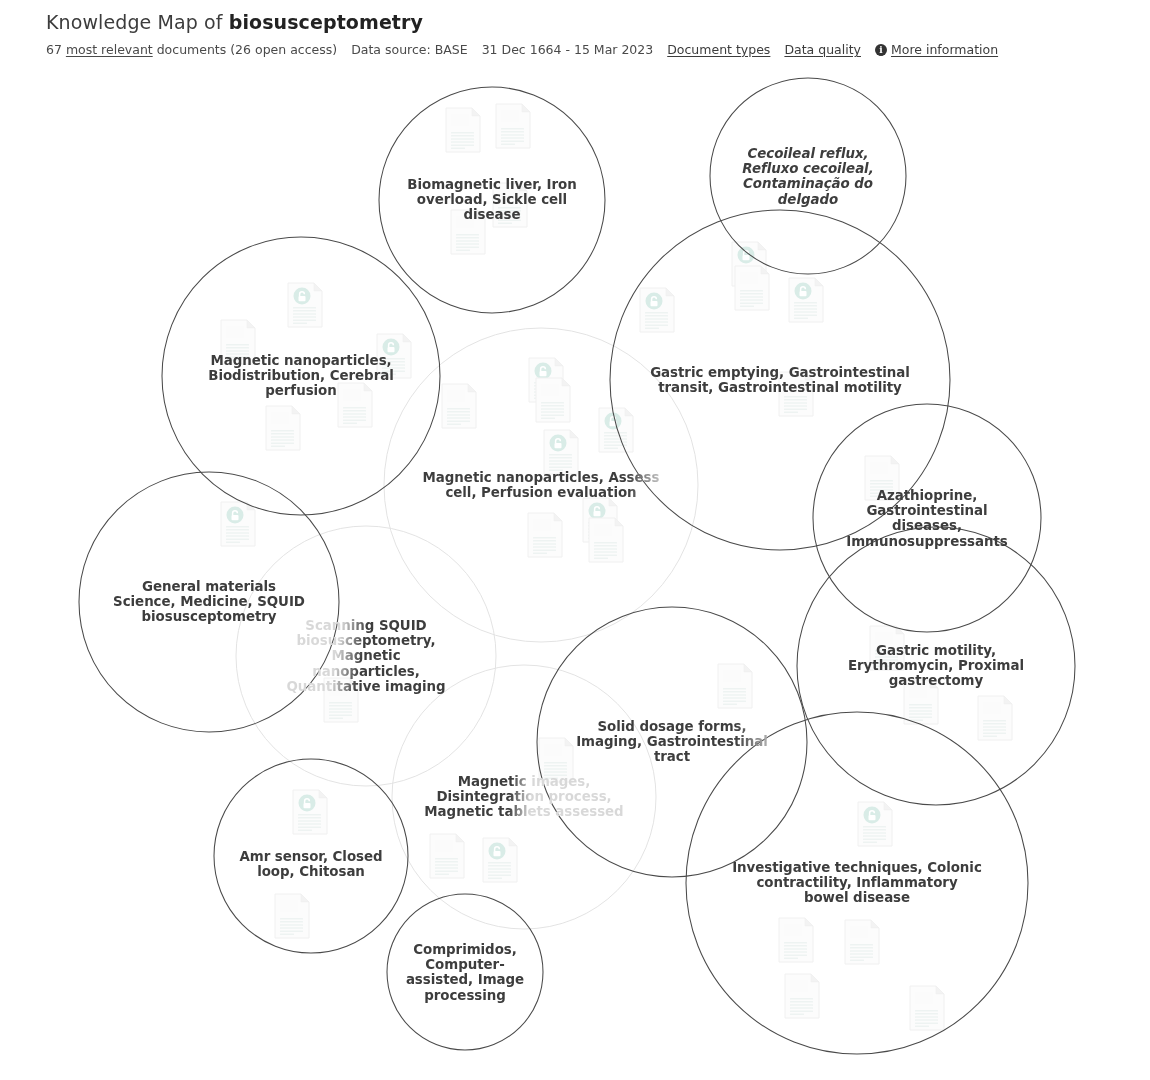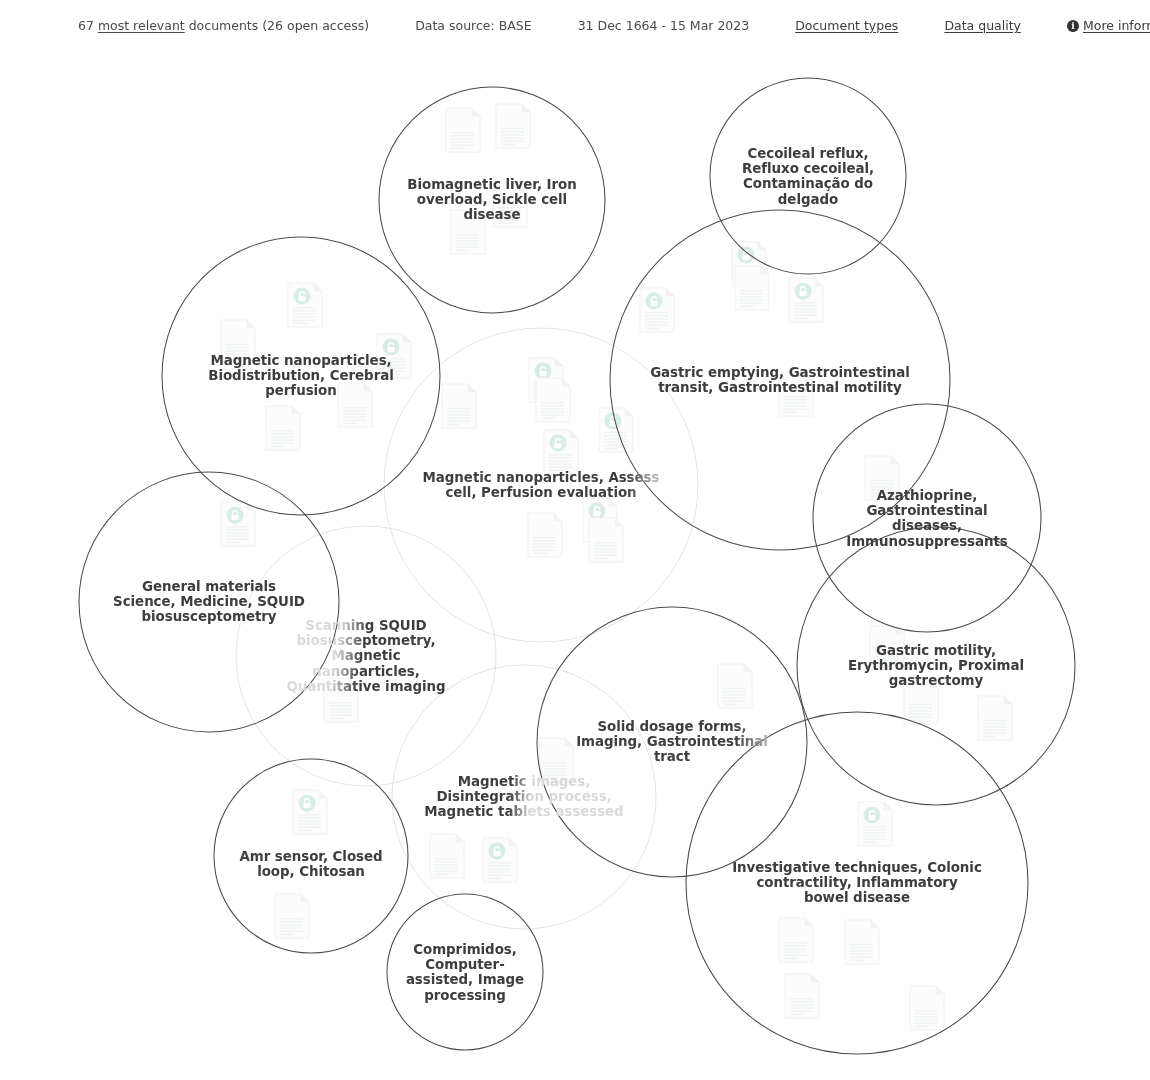--- a/index.html
+++ b/index.html
@@ -43,21 +43,21 @@
   .subheader {
     margin-top: 8px;
     font-size: 12.5px;
     color: #4a4a4a;
     display: flex;
     align-items: center;
     gap: 0px;
     white-space: nowrap;
     line-height: 16px;
   }
-  .sub-seg { margin-right: 14px; display: inline-flex; align-items: center; margin-left: 32px; }
+  .sub-seg { margin-right: 14px; display: inline-flex; align-items: center; }
   .sub-link {
     text-decoration: underline;
     text-underline-offset: 2px;
     cursor: pointer;
     color: #3c3c3c;
   }
   .sub-inline-link {
     text-decoration: underline;
     text-underline-offset: 2px;
     cursor: pointer;
@@ -98,20 +98,23 @@
     letter-spacing: -0.05px;
     transform: translate(-50%, -50%);
   }
 </style>
 </head>
 <body>
 
 <div id="app">
 
   <div class="header">
+    <div class="title-line">
+      <span>Knowledge Map of </span><span class="kw">biosusceptometry</span>
+    </div>
 
     <div class="subheader">
       <span class="sub-seg">
         <span>67</span>&nbsp;<span class="sub-inline-link">most relevant</span>&nbsp;<span>documents (26 open access)</span>
       </span>
       <span class="sub-seg">Data source: BASE</span>
       <span class="sub-seg">31 Dec 1664 - 15 Mar 2023</span>
       <span class="sub-seg sub-link">Document types</span>
       <span class="sub-seg sub-link">Data quality</span>
       <span class="sub-seg sub-link">
@@ -333,21 +336,21 @@
           <circle cx="209" cy="540" r="130" fill="none" stroke="#4a4a4a" stroke-width="1.05"></circle>
           <circle cx="936" cy="604" r="139" fill="none" stroke="#4a4a4a" stroke-width="1.05"></circle>
           <circle cx="672" cy="680" r="135" fill="none" stroke="#4a4a4a" stroke-width="1.05"></circle>
           <circle cx="311" cy="794" r="97" fill="none" stroke="#4a4a4a" stroke-width="1.05"></circle>
           <circle cx="857" cy="821" r="171" fill="none" stroke="#4a4a4a" stroke-width="1.05"></circle>
           <circle cx="465" cy="910" r="78" fill="none" stroke="#4a4a4a" stroke-width="1.05"></circle>
         </g>
       </svg>
     <div id="label-layer">
         <div class="bubble-label" style="left: 492px; top: 138px; width: 175px;">Biomagnetic liver, Iron overload, Sickle cell disease</div>
-        <div class="bubble-label" style="left: 808px; top: 114px; width: 150px;">Cecoileal reflux, Refluxo cecoileal, Contaminação do delgado</div>
+        <div class="bubble-label" style="left: 808px; top: 114px; width: 150px; font-style: italic;">Cecoileal reflux, Refluxo cecoileal, Contaminação do delgado</div>
         <div class="bubble-label" style="left: 780px; top: 318px; width: 260px;">Gastric emptying, Gastrointestinal transit, Gastrointestinal motility</div>
         <div class="bubble-label" style="left: 301px; top: 314px; width: 195px;">Magnetic nanoparticles, Biodistribution, Cerebral perfusion</div>
         <div class="bubble-label" style="left: 541px; top: 423px; width: 240px; background: linear-gradient(90deg, rgb(61, 61, 61) 0%, rgb(61, 61, 61) 86%, rgb(201, 201, 201) 100%) text; color: transparent;">Magnetic nanoparticles, Assess cell, Perfusion evaluation</div>
         <div class="bubble-label" style="left: 927px; top: 456px; width: 165px;">Azathioprine, Gastrointestinal diseases, Immunosuppressants</div>
         <div class="bubble-label" style="left: 209px; top: 540px; width: 200px;">General materials Science, Medicine, SQUID biosusceptometry</div>
         <div class="bubble-label" style="left: 936px; top: 604px; width: 180px;">Gastric motility, Erythromycin, Proximal gastrectomy</div>
         <div class="bubble-label" style="left: 366px; top: 594px; width: 175px; background: linear-gradient(100deg, rgb(216, 216, 216) 0%, rgb(216, 216, 216) 34%, rgb(61, 61, 61) 48%, rgb(61, 61, 61) 100%) text; color: transparent; text-align: center;">Scanning SQUID biosusceptometry, Magnetic nanoparticles, Quantitative imaging</div>
         <div class="bubble-label" style="left: 672px; top: 680px; width: 210px; background: linear-gradient(90deg, rgb(61, 61, 61) 0%, rgb(61, 61, 61) 80%, rgb(207, 207, 207) 100%) text; color: transparent;">Solid dosage forms, Imaging, Gastrointestinal tract</div>
         <div class="bubble-label" style="left: 524px; top: 735px; width: 230px; background: linear-gradient(95deg, rgb(61, 61, 61) 0%, rgb(61, 61, 61) 44%, rgb(216, 216, 216) 53%, rgb(216, 216, 216) 100%) text; color: transparent;">Magnetic images, Disintegration process, Magnetic tablets assessed</div>
         <div class="bubble-label" style="left: 311px; top: 794px; width: 150px; margin-top: 8px;">Amr sensor, Closed loop, Chitosan</div>

